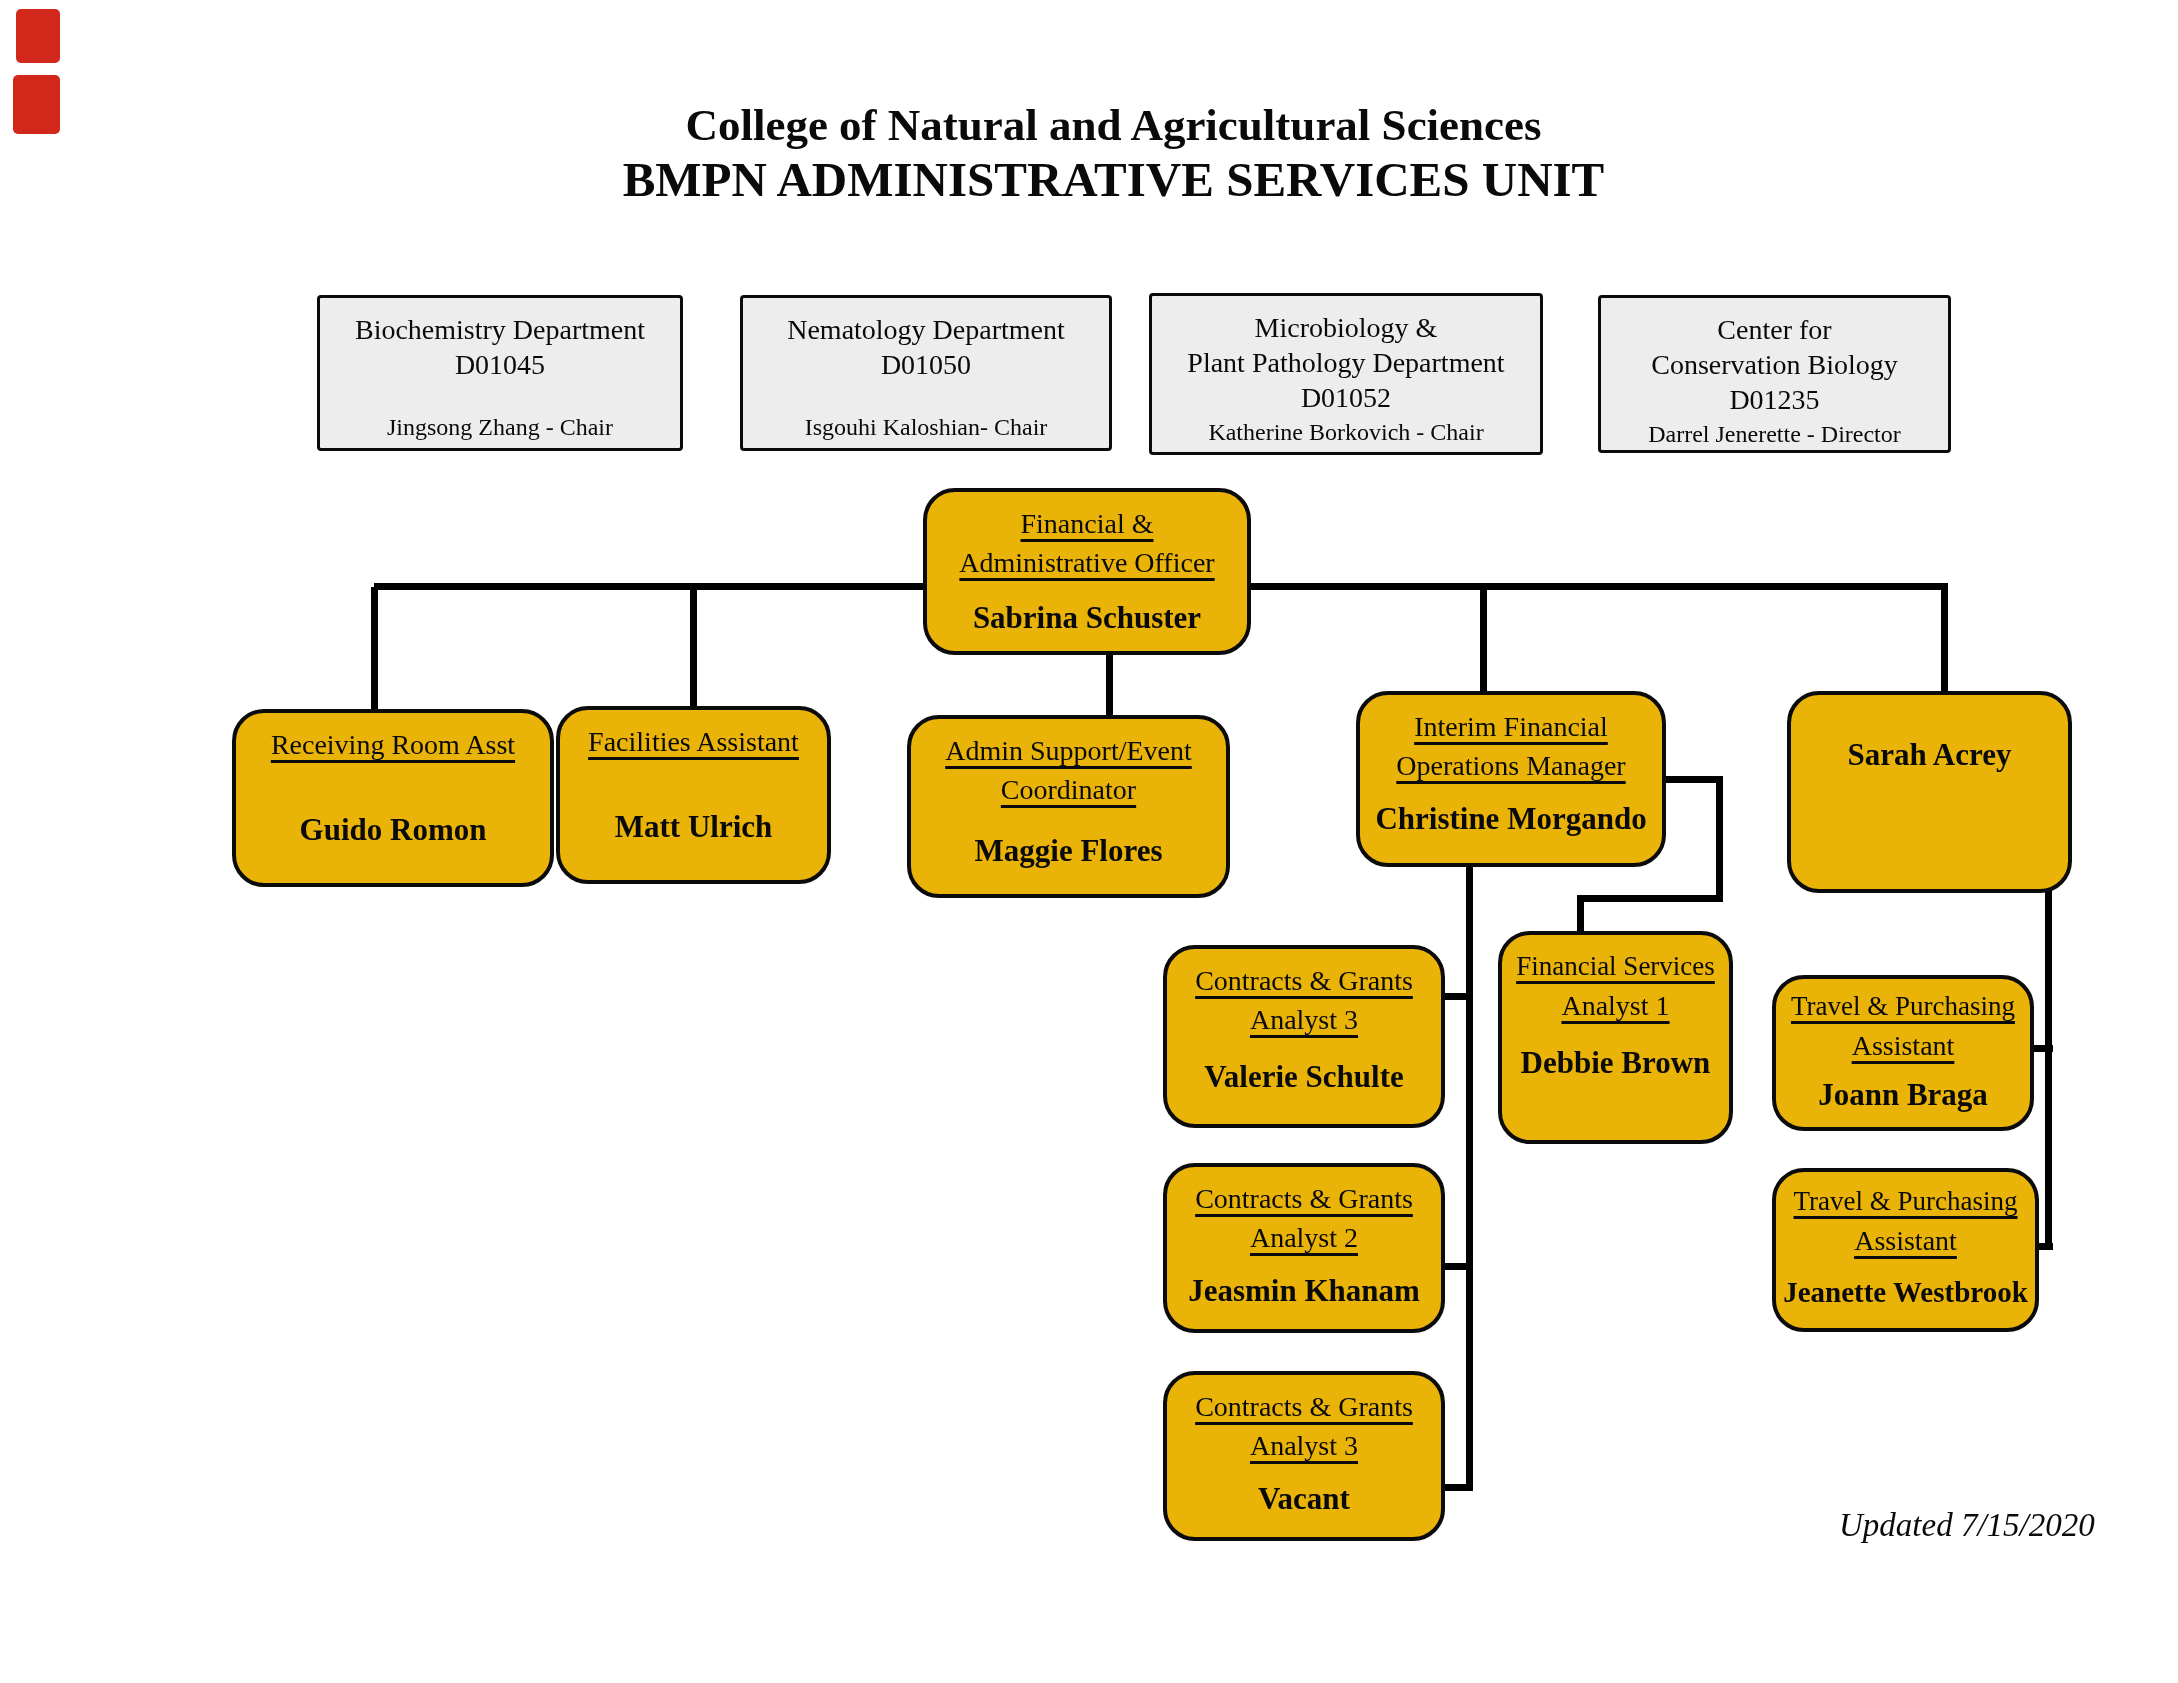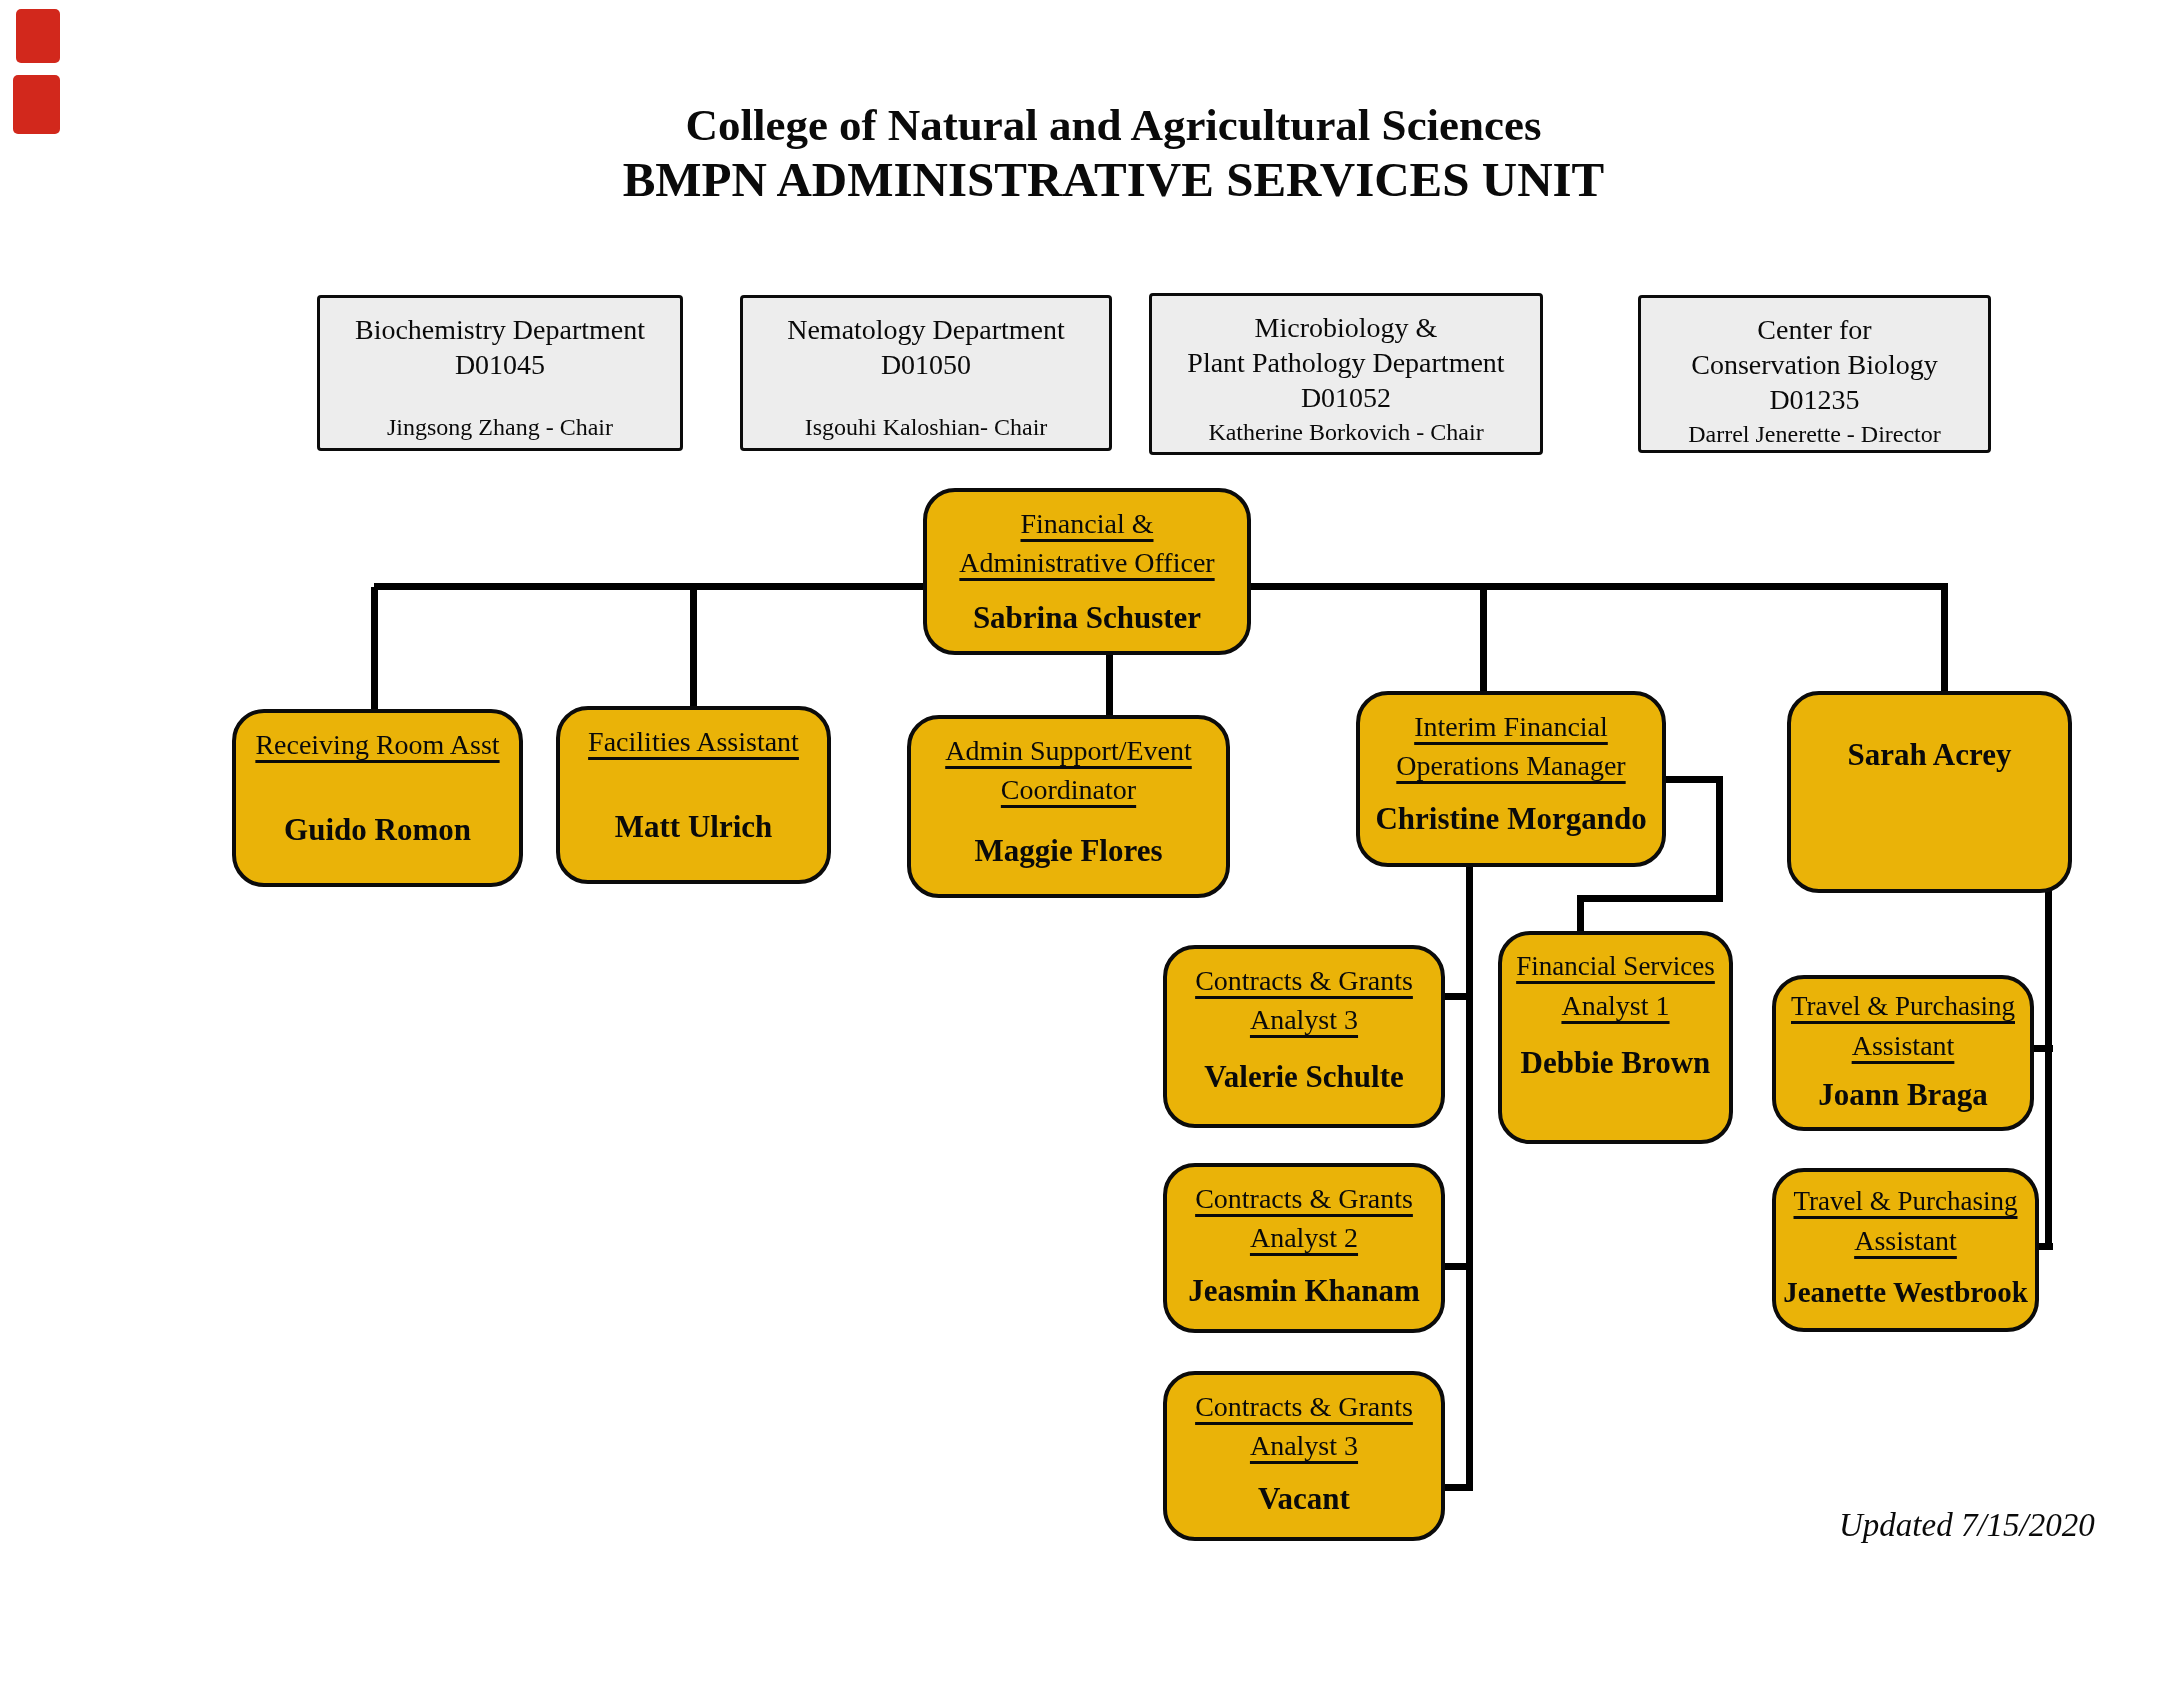--- a/index.html
+++ b/index.html
@@ -51,21 +51,21 @@
   <div class="dline">Nematology Department</div>
   <div class="dline">D01050</div>
   <div class="dname">Isgouhi Kaloshian- Chair</div>
 </div>
 <div class="box dept nogap" style="left:1149px;top:293px;width:394px;height:162px;">
   <div class="dline">Microbiology &amp;</div>
   <div class="dline">Plant Pathology Department</div>
   <div class="dline">D01052</div>
   <div class="dname">Katherine Borkovich - Chair</div>
 </div>
-<div class="box dept nogap" style="left:1598px;top:295px;width:353px;height:158px;margin-left:40px;">
+<div class="box dept nogap" style="left:1598px;top:295px;width:353px;height:158px;">
   <div class="dline">Center for</div>
   <div class="dline">Conservation Biology</div>
   <div class="dline">D01235</div>
   <div class="dname">Darrel Jenerette - Director</div>
 </div>
 
 <div class="conn" style="left:374px;top:583px;width:550px;height:7px;"></div>
 <div class="conn" style="left:1248px;top:583px;width:700px;height:7px;"></div>
 <div class="conn" style="left:371px;top:587px;width:7px;height:124px;"></div>
 <div class="conn" style="left:690px;top:587px;width:7px;height:121px;"></div>
@@ -85,21 +85,21 @@
 <div class="conn" style="left:2035px;top:1243px;width:18px;height:7px;"></div>
 
 <div class="box gap-md" style="left:923px;top:488px;width:328px;height:167px;">
   <div class="org-title">
     <div>Financial &amp;</div>
     <div>Administrative Officer</div>
   </div>
   <div class="name" style="margin-top:18px;">Sabrina Schuster</div>
 </div>
 
-<div class="box gap-lg" style="left:232px;top:709px;width:291px;height:178px;">
+<div class="box gap-lg" style="left:232px;top:709px;width:322px;height:178px;">
   <div class="org-title">
     <div>Receiving Room Asst</div>
   </div>
   <div class="name">Guido Romon</div>
 </div>
 
 <div class="box gap-lg" style="left:556px;top:706px;width:275px;height:178px;">
   <div class="org-title">
     <div>Facilities Assistant</div>
   </div>

